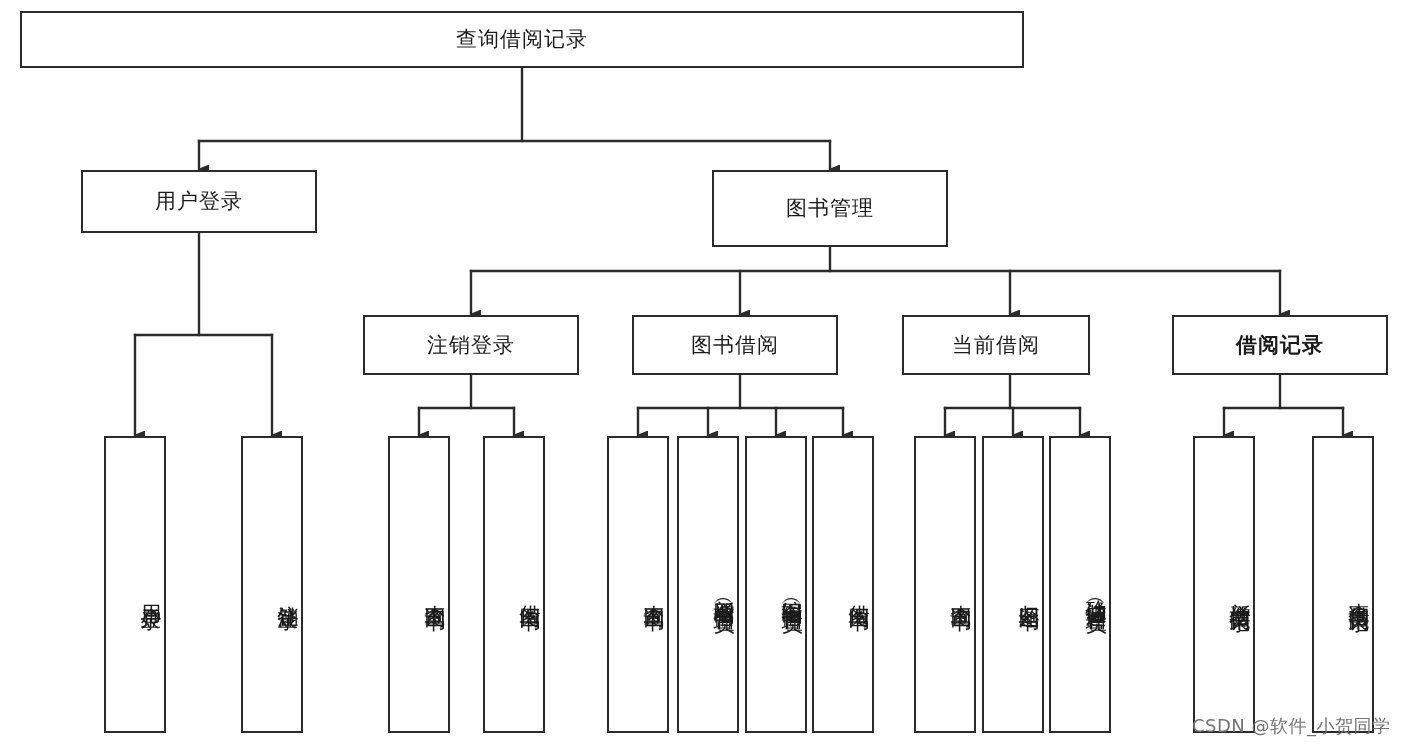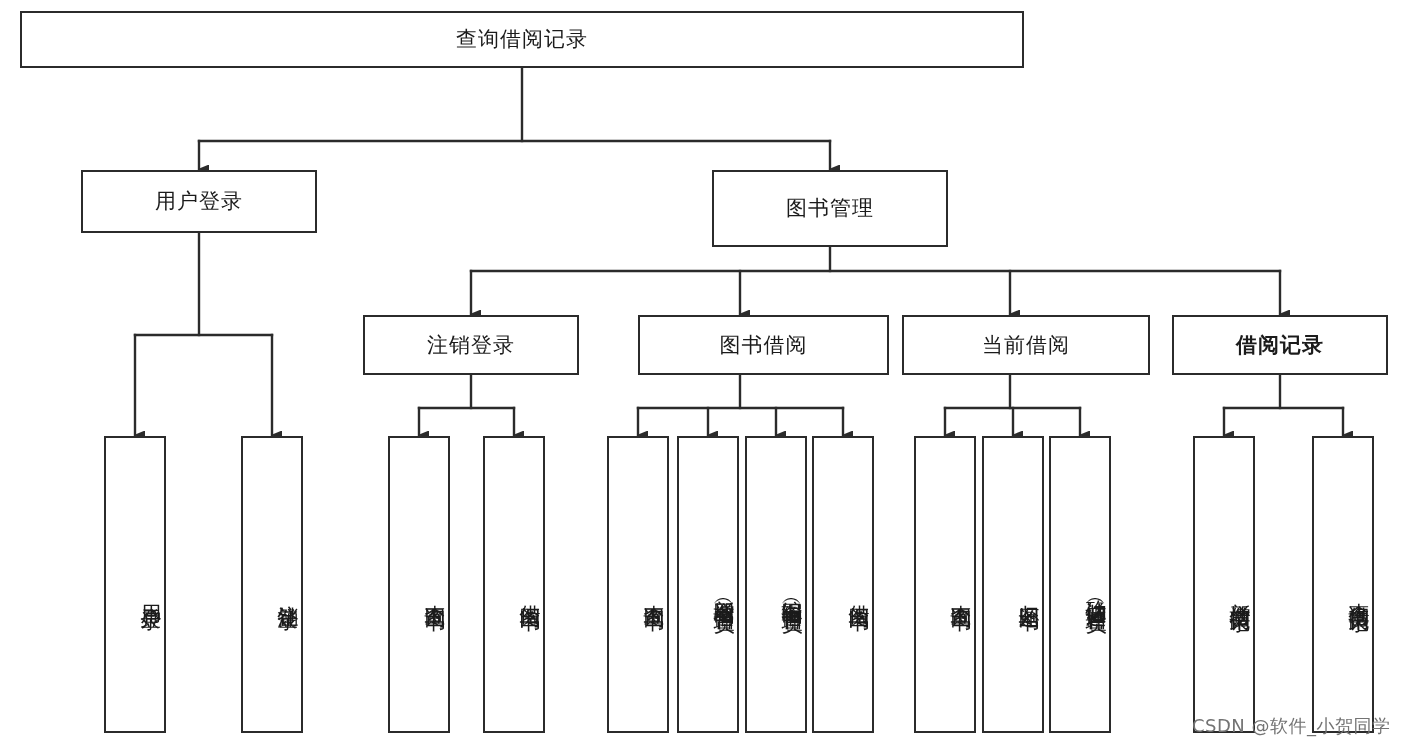--- a/index.html
+++ b/index.html
@@ -120,24 +120,24 @@
       </div>
       <div class="node horiz" style="left: 81px; top: 170px; width: 236px; height: 63px;">
         <span>用户登录</span>
       </div>
       <div class="node horiz" style="left: 712px; top: 170px; width: 236px; height: 77px;">
         <span>图书管理</span>
       </div>
       <div class="node horiz" style="left: 363px; top: 315px; width: 216px; height: 60px;">
         <span>注销登录</span>
       </div>
-      <div class="node horiz" style="left: 632px; top: 315px; width: 251px; height: 60px; margin-left: 6px;">
+      <div class="node horiz" style="left: 632px; top: 315px; width: 206px; height: 60px;">
         <span>图书借阅</span>
       </div>
-      <div class="node horiz" style="left: 902px; top: 315px; width: 248px; height: 60px; align-items: center;">
+      <div class="node horiz" style="left: 902px; top: 315px; width: 188px; height: 60px; align-items: center;">
         <span>当前借阅</span>
       </div>
       <div class="node horiz" style="left: 1172px; top: 315px; width: 216px; height: 60px; font-weight: bold;">
         <span>借阅记录</span>
       </div>
       <div class="node vert" style="left: 104px; top: 436px; width: 62px; height: 297px;">
         <span>用户登录</span>
       </div>
       <div class="node vert" style="left: 241px; top: 436px; width: 62px; height: 297px;">
         <span>注销登录</span>

